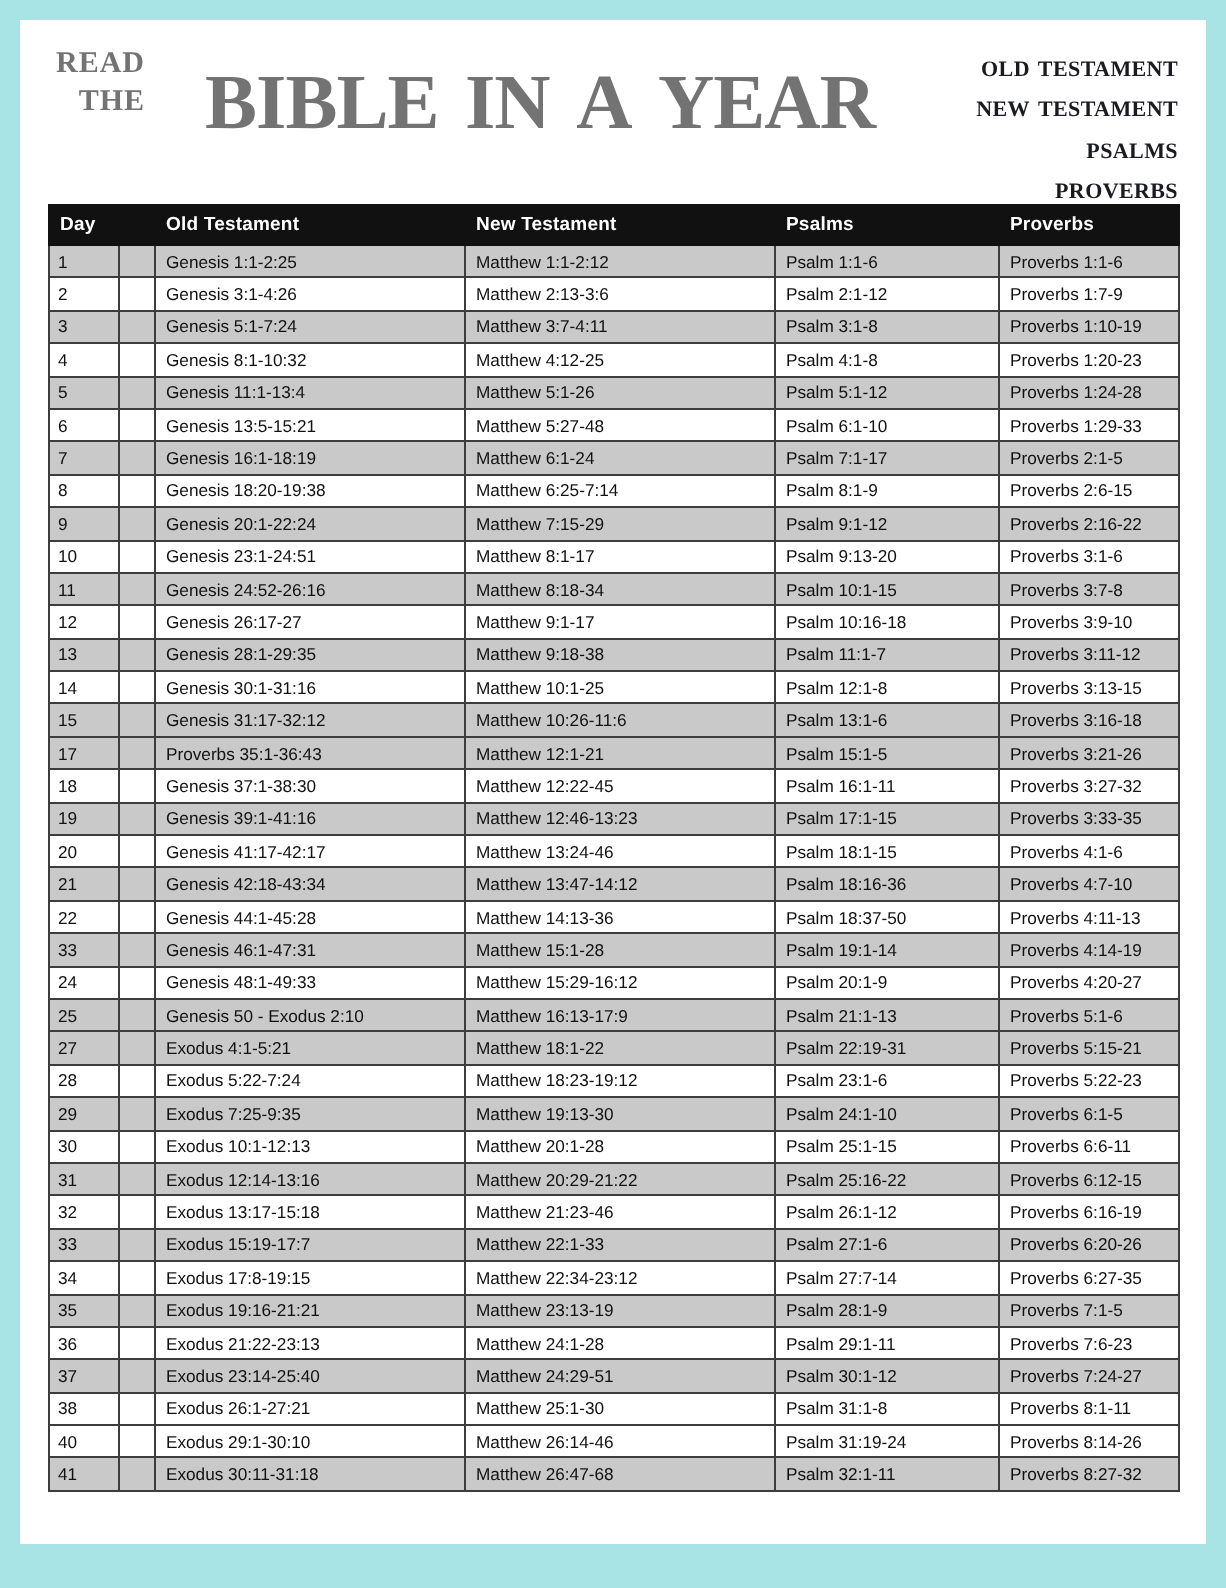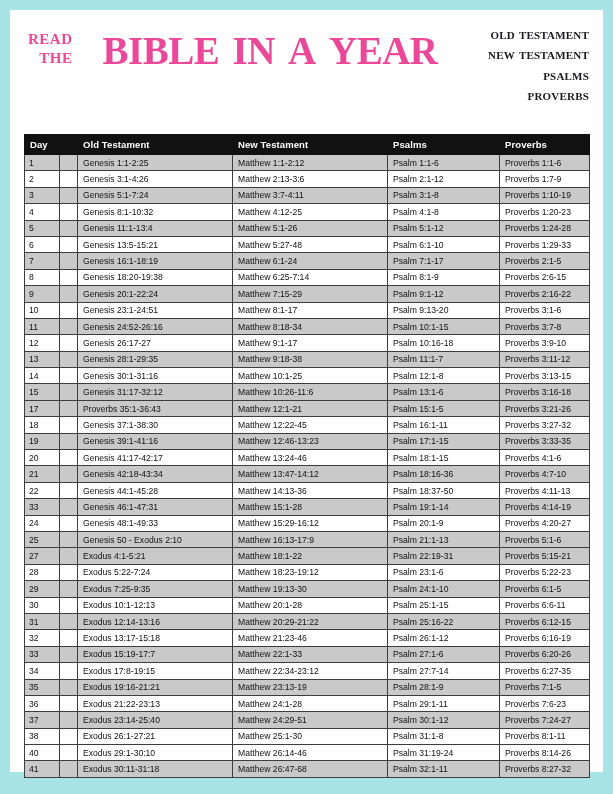--- a/index.html
+++ b/index.html
@@ -28,22 +28,22 @@
   .header {
     position: relative;
     height: 92px;
     padding: 0;
   }
   .title-block {
     position: absolute;
     left: 18px;
     top: 10px;
     display: flex;
-    align-items: flex-end;
-    color: #ec4899;
+    align-items: flex-start;
+    color: #737373;
   }
   .title-small {
     font-family: "Liberation Serif", serif;
     font-weight: 700;
     line-height: 0.92;
     text-align: right;
     letter-spacing: 0.5px;
     padding-bottom: 6px;
     padding-right: 6px;
   }
@@ -89,21 +89,20 @@
   
   .table-wrap {
     margin: 0 14px 0 14px;
   }
   table.plan {
     border-collapse: collapse;
     width: 565px;
     table-layout: fixed;
     font-size: 8.6px;
     color: #111;
-    margin-top: 32px;
   }
   table.plan col.c-day   { width: 35px; }
   table.plan col.c-blank { width: 18px; }
   table.plan col.c-ot    { width: 155px; }
   table.plan col.c-nt    { width: 155px; }
   table.plan col.c-ps    { width: 112px; }
   table.plan col.c-pr    { width: 90px; }
 
   table.plan thead th {
     background: #111111;

